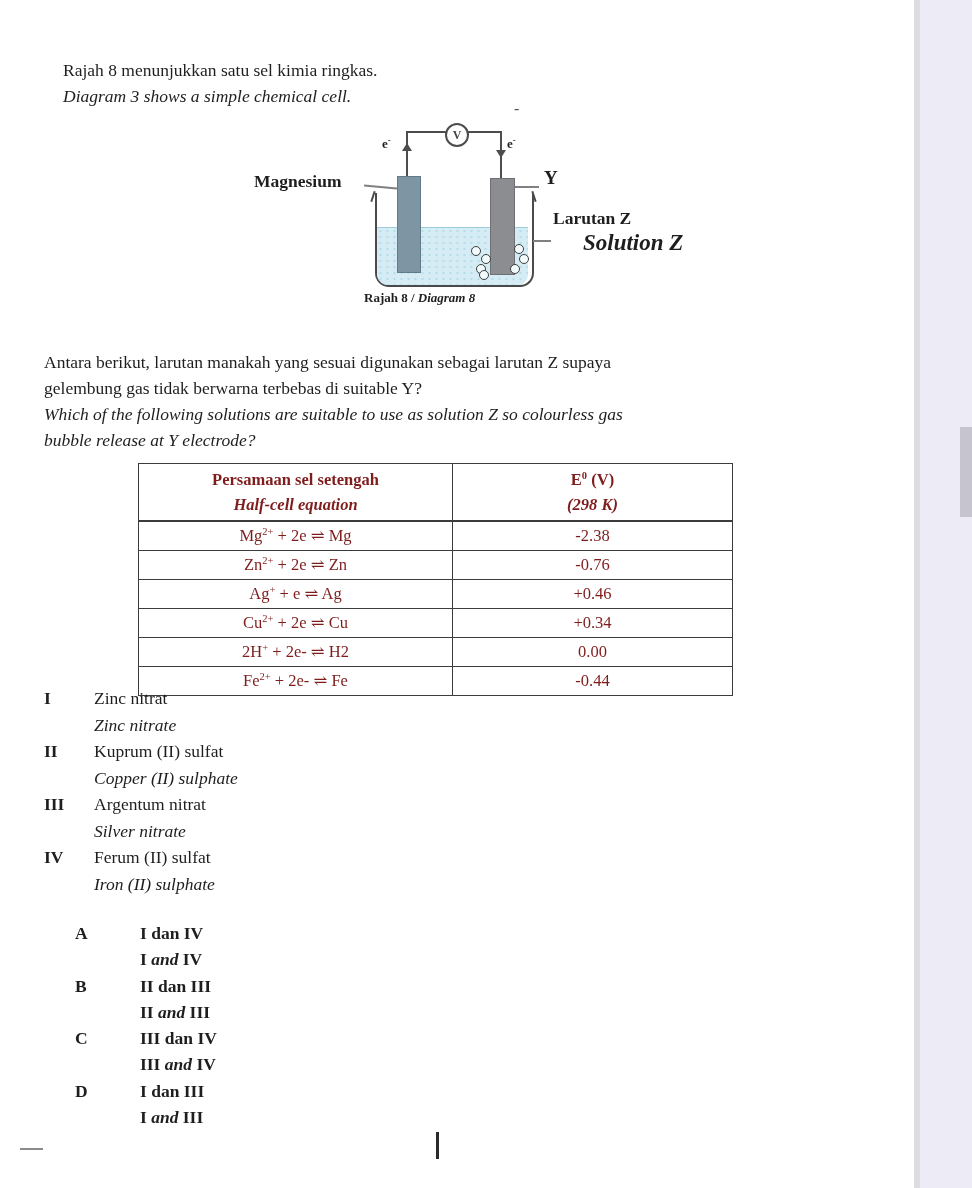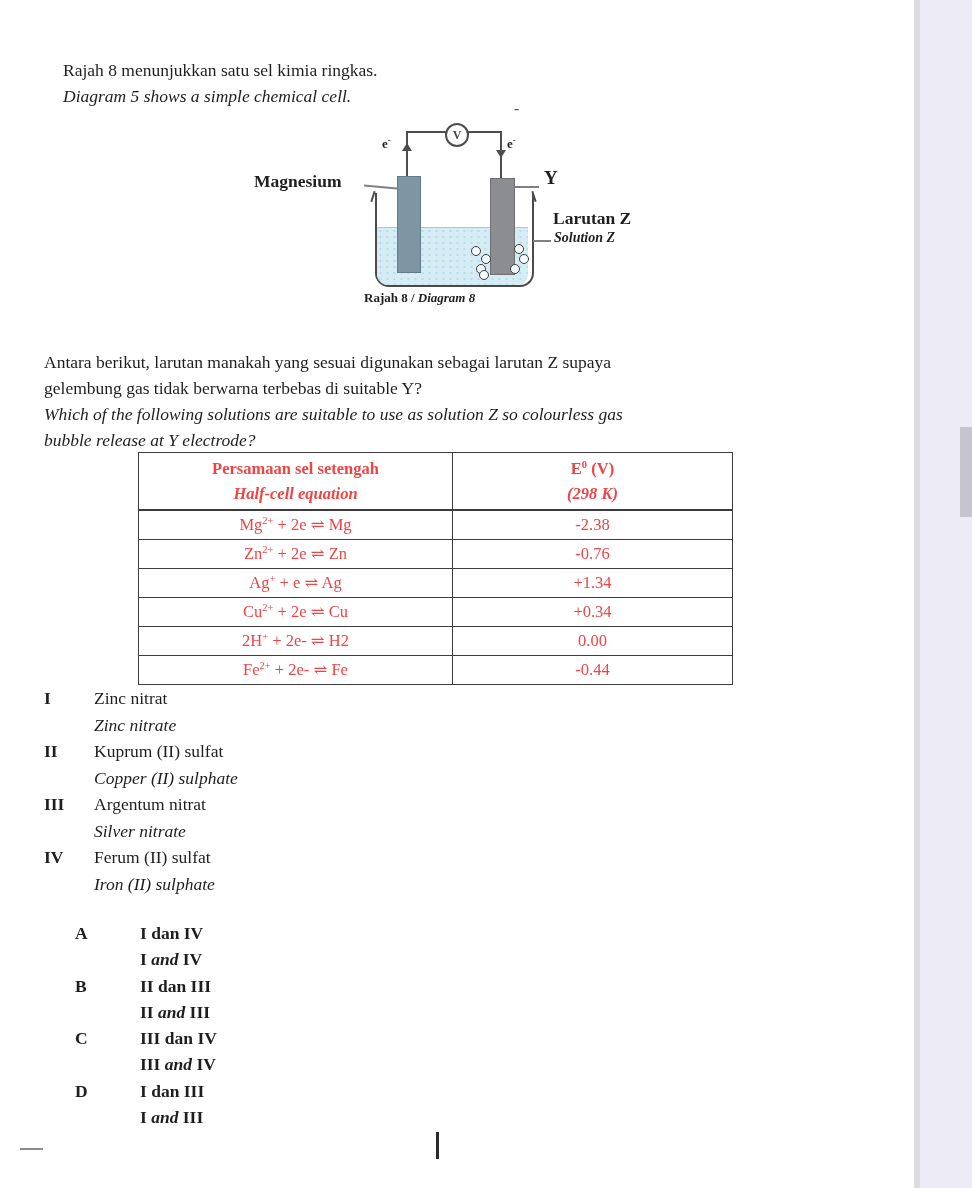--- a/index.html
+++ b/index.html
@@ -40,26 +40,26 @@
   #flare-l{left:372px;top:191px;transform:rotate(18deg);}
   #flare-r{left:533px;top:191px;transform:rotate(-18deg);}
   #solution{left:377px;top:227px;width:151px;height:57px;background:#d5ecf4;
             background-image:radial-gradient(#b4dce9 1px, transparent 1.3px);background-size:7px 6px;
             border-top:1px solid #9ecddb;border-radius:0 0 11px 11px;}
   #electrode-left{left:397px;top:176px;width:22px;height:95px;background:#7e96a4;border:1px solid #627b8a;}
   #electrode-right{left:490px;top:178px;width:23px;height:95px;background:#8b8d90;border:1px solid #6e7073;}
   .bubble{width:8px;height:8px;border:1.5px solid #3e3e3e;border-radius:50%;background:#f2fafc;}
   #sol-line{left:533px;top:240px;width:18px;height:2px;background:#808080;}
   #larutan-label{left:553px;top:208px;font-size:17.5px;font-weight:bold;}
-  #solutionz-label{left:554px;top:230px;font-size:14px;font-weight:bold;font-style:italic;text-align:center;}
+  #solutionz-label{left:583px;top:230px;font-size:23px;font-weight:bold;font-style:italic;text-align:center;}
   #diagram-caption{left:364px;top:290px;font-size:13px;font-weight:bold;}
 
   
-  #halfcell-table{position:absolute;left:138px;top:452px;width:594px;border-collapse:collapse;
-                  table-layout:fixed;font-size:16.5px;text-align:center;color:#ef4444;}
+  #halfcell-table{position:absolute;left:138px;top:463px;width:594px;border-collapse:collapse;
+                  table-layout:fixed;font-size:16.5px;text-align:center;color:#7f1d1d;}
   #halfcell-table td{border:1px solid #3c3c3c;padding:0;height:28px;vertical-align:middle;}
   #halfcell-table tr.hdr td{height:56px;border-bottom-width:2px;}
   .hdr-l1{font-weight:bold;line-height:26px;}
   .hdr-l2{font-weight:bold;font-style:italic;line-height:24px;}
 
   
   #options{left:44px;top:685px;font-size:17.5px;line-height:26.5px;}
   .opt{display:flex;}
   .opt .num{width:50px;font-weight:bold;}
   .opt .en{font-style:italic;}
@@ -79,21 +79,21 @@
   #side-panel{left:920px;top:0;width:52px;height:1188px;background:#ecebf6;}
   #scroll-thumb{position:absolute;right:0;top:427px;width:12px;height:90px;background:#c6c4cf;}
 </style>
 </head>
 <body>
 
 <div class="screen">
 
   <div class="abs" id="intro">
     <div>Rajah 8 menunjukkan satu sel kimia ringkas.</div>
-    <div class="it">Diagram 5 shows a simple chemical cell.</div>
+    <div class="it">Diagram 3 shows a simple chemical cell.</div>
   </div>
 
   <div>
     <div class="abs wire" id="wire-h"></div>
     <div class="abs wire" id="wire-l"></div>
     <div class="abs wire" id="wire-r"></div>
     <div class="abs" id="voltmeter">
       <span>V</span>
     </div>
     <div class="abs" id="arr-up"></div>
@@ -154,21 +154,21 @@
     <tr>
       <td><span>Mg</span><sup>2+</sup><span> + 2e ⇌ Mg</span></td>
       <td>-2.38</td>
     </tr>
     <tr>
       <td><span>Zn</span><sup>2+</sup><span> + 2e ⇌ Zn</span></td>
       <td>-0.76</td>
     </tr>
     <tr>
       <td><span>Ag</span><sup>+</sup><span> + e ⇌ Ag</span></td>
-      <td>+1.34</td>
+      <td>+0.46</td>
     </tr>
     <tr>
       <td><span>Cu</span><sup>2+</sup><span> + 2e ⇌ Cu</span></td>
       <td>+0.34</td>
     </tr>
     <tr>
       <td><span>2H</span><sup>+</sup><span> + 2e- ⇌ H2</span></td>
       <td>0.00</td>
     </tr>
     <tr>

